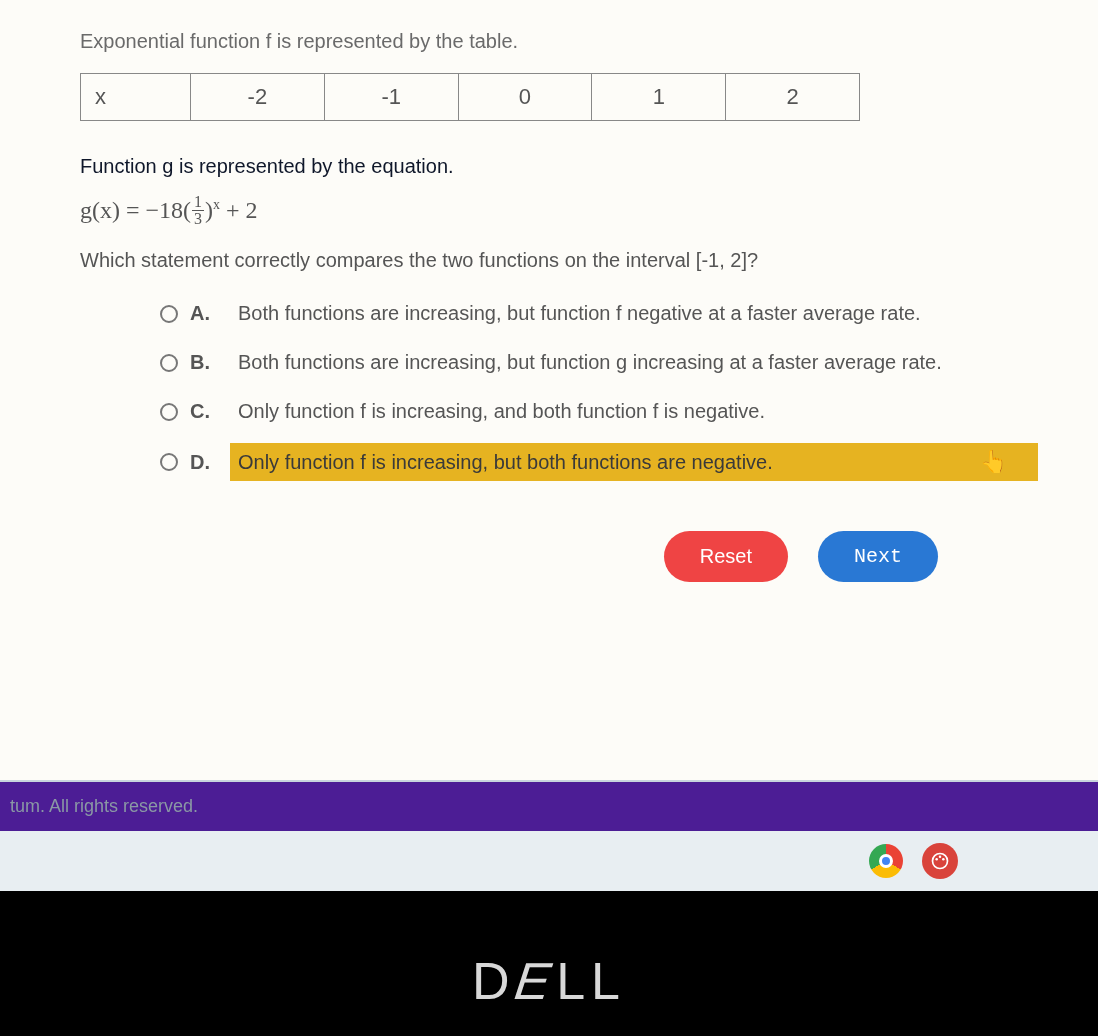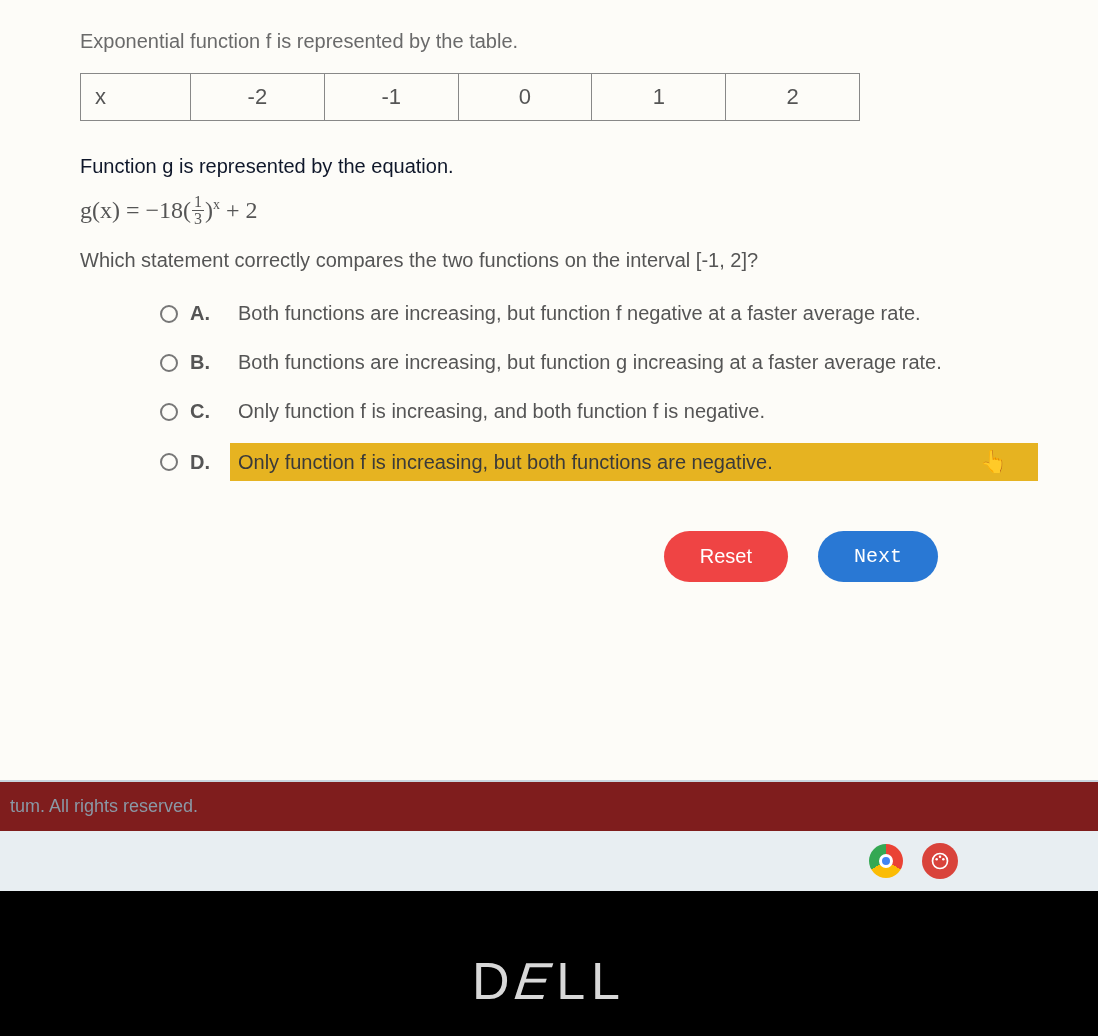--- a/index.html
+++ b/index.html
@@ -123,21 +123,21 @@
       border-radius: 30px;
       color: white;
       font-size: 20px;
       font-weight: 500;
       border: none;
       cursor: pointer;
     }
     .btn-reset { background: #ef4444; }
     .btn-next { background: #2978d4; font-family: Liberation Mono, monospace; }
     .footer-bar {
-      background: #7f1d1d;
+      background: #4c1d95;
       padding: 14px 10px;
       color: #8a98a5;
       font-size: 18px;
       filter: blur(0.5px);
       border-top: 2px solid #c8d4dd;
     }
     .taskbar {
       background: #e8eef2;
       height: 60px;
       display: flex;

